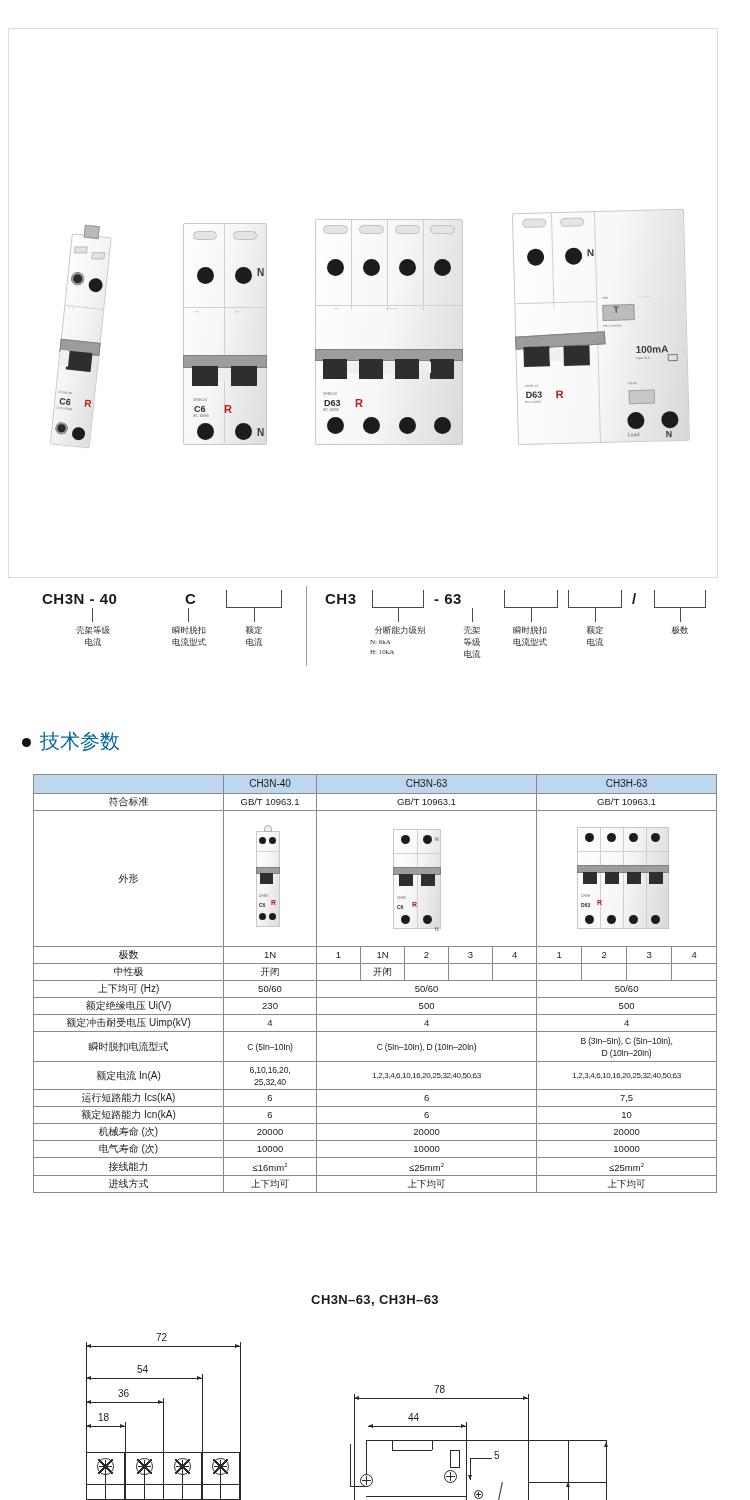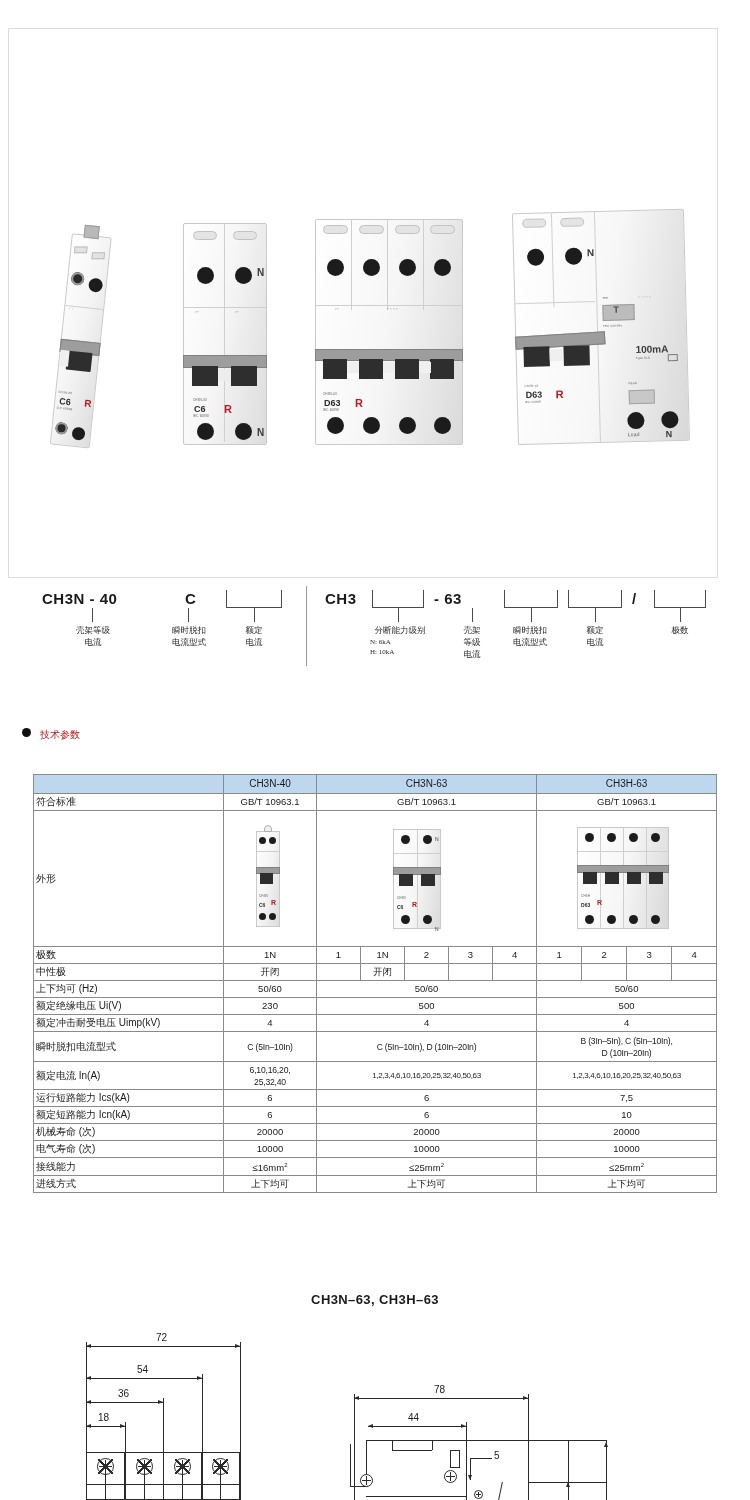--- a/index.html
+++ b/index.html
@@ -49,37 +49,37 @@
     color: #2a2a2a; white-space: nowrap; font-family: "Liberation Serif", serif;
   }
   .vline { position: absolute; width: 1px; background: #4a4a4a; }
   .bracket { position: absolute; border-left: 1px solid #4a4a4a;
              border-right: 1px solid #4a4a4a; border-bottom: 1px solid #4a4a4a; }
   .divider-v { position: absolute; width: 1px; background: #9a9a9a; }
 
   
   .sec-head {
     position: absolute; left: 22px; top: 728px;
-    font-size: 10px; color: #b91c1c; white-space: nowrap;
+    font-size: 20px; color: #0369a1; white-space: nowrap;
   }
   .sec-head .bullet {
     display: inline-block; width: 9px; height: 9px; border-radius: 50%;
     background: #111; margin-right: 9px; vertical-align: 1px;
   }
 
   
   .spec-wrap { position: absolute; left: 33px; top: 774px; width: 684px; }
   table.spec { border-collapse: collapse; width: 684px; table-layout: fixed; }
   table.spec td, table.spec th {
     border: 1px solid #8a8a8a;
     font-size: 9.5px; color: #1a1a1a; text-align: center;
     padding: 1px 2px; font-weight: normal; line-height: 12px;
   }
   table.spec th { background: #bdd7ee; height: 19px; font-size: 10px; }
-  table.spec td.lbl { text-align: left; font-size: 10px; }
+  table.spec td.lbl { text-align: center; font-size: 10px; }
   table.spec td.small { font-size: 8.6px; letter-spacing: -.2px; }
   table.spec td.tiny2 { font-size: 8px; letter-spacing: -.35px; }
   table.spec tr.r { height: 17px; }
   .photo-cell { height: 136px; position: relative; padding: 0 !important; }
   .mini-stage { position: absolute; inset: 0; }
   sup { font-size: 6px; vertical-align: super; }
 
   
   .dim-title {
     position: absolute; left: 0; top: 1292px; width: 750px;

